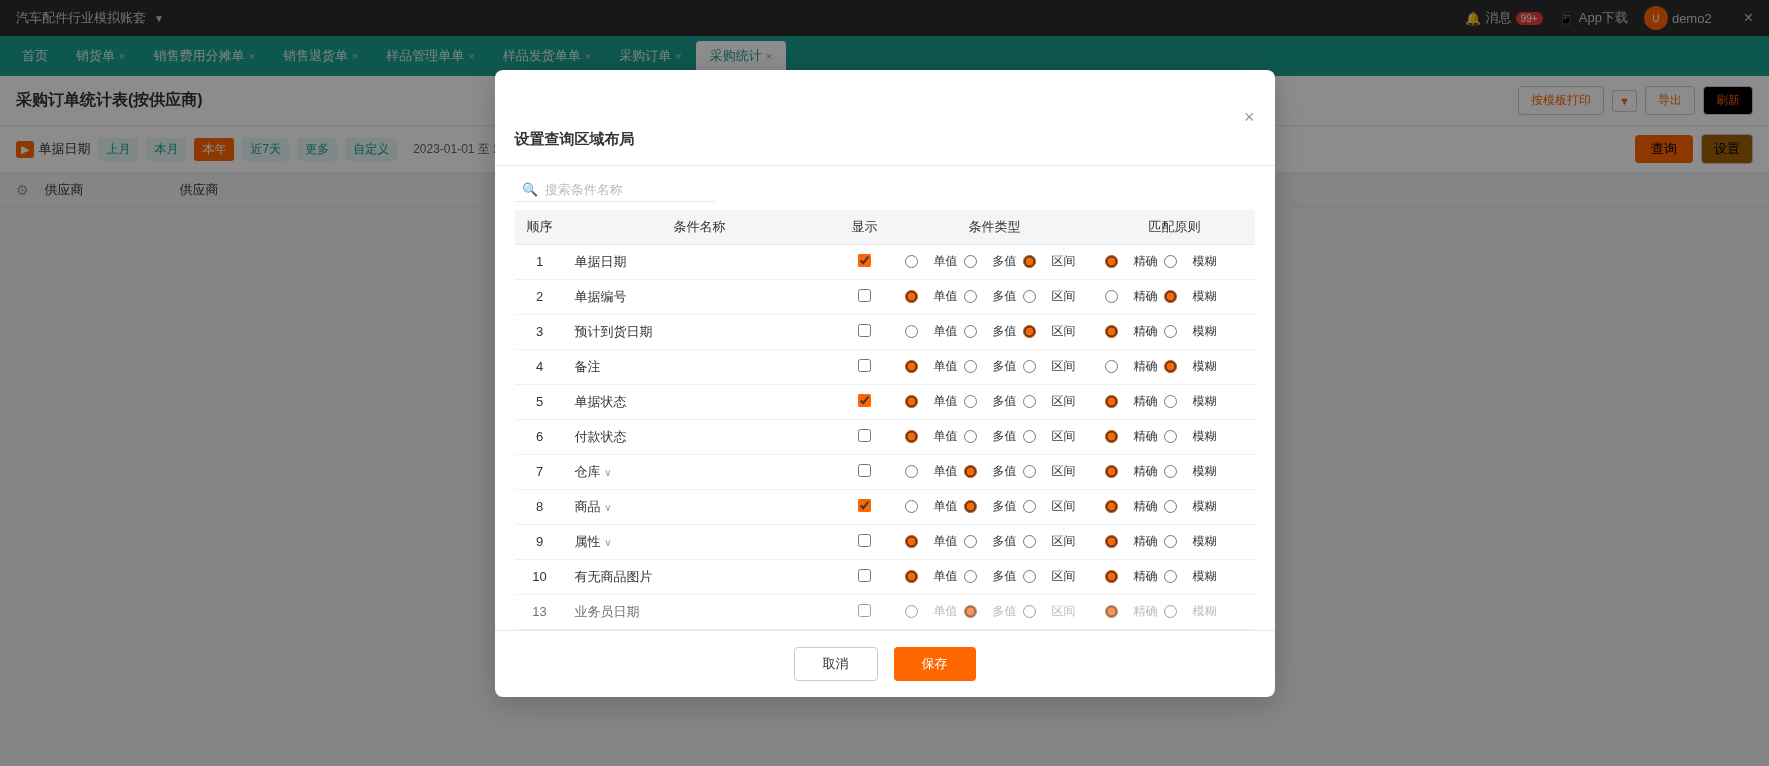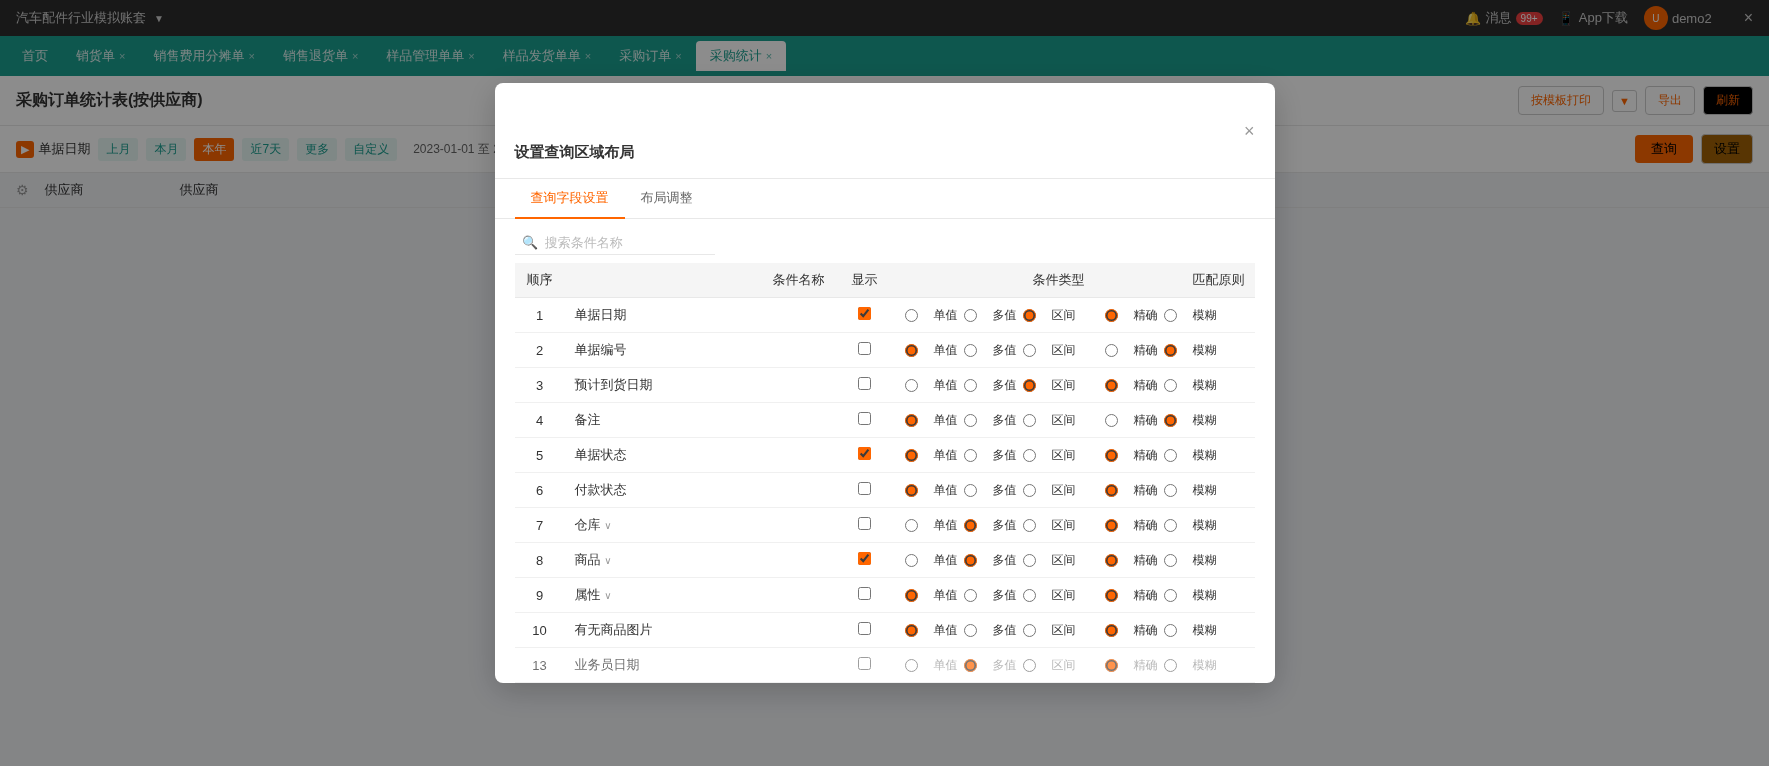--- a/index.html
+++ b/index.html
@@ -171,21 +171,21 @@
     }
     .modal-table {
       width: 100%;
       border-collapse: collapse;
     }
     .modal-table thead tr {
       background: #f5f5f5;
     }
     .modal-table th {
       padding: 8px 10px;
-      text-align: right;
+      text-align: center;
       font-size: 13px;
       color: #333;
       font-weight: 500;
       border-bottom: 1px solid #e8e8e8;
     }
     .modal-table td {
       padding: 8px 10px;
       font-size: 13px;
       color: #333;
       border-bottom: 1px solid #f0f0f0;
@@ -335,28 +335,20 @@
   </div>
 
   <div class="overlay">
     <div class="modal">
 
       <div class="modal-header">
         <span class="modal-title">设置查询区域布局</span>
         <span class="modal-close">×</span>
       </div>
 
-      <div class="modal-tabs">
-        <div class="modal-tab active">
-          <span>查询字段设置</span>
-        </div>
-        <div class="modal-tab">
-          <span>布局调整</span>
-        </div>
-      </div>
 
       <div class="modal-search">
         <div class="search-input-wrap">
           <span style="color:#bbb;font-size:13px;">🔍</span>
           <input type="text" placeholder="搜索条件名称" style="">
         </div>
       </div>
 
       <div class="modal-table-wrap">
         <table class="modal-table">
@@ -763,17 +755,21 @@
                       <input type="radio" name="match11" style="">
                       <span class="radio-label" style="opacity:0.5;">模糊</span>
                     </label>
                 </div>
               </td>
             </tr>
           </tbody>
         </table>
       </div>
 
+      <div class="modal-footer">
+        <button class="btn-cancel">取消</button>
+        <button class="btn-save">保存</button>
+      </div>
 
     </div>
   </div>
 
 </div>
 
 </body></html>

